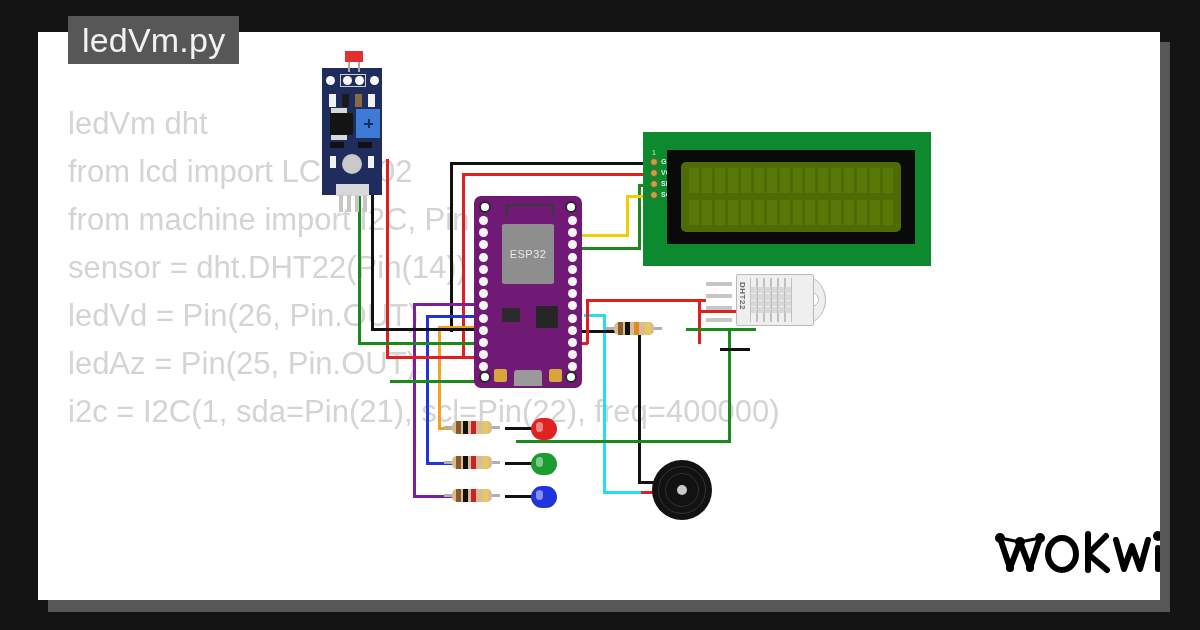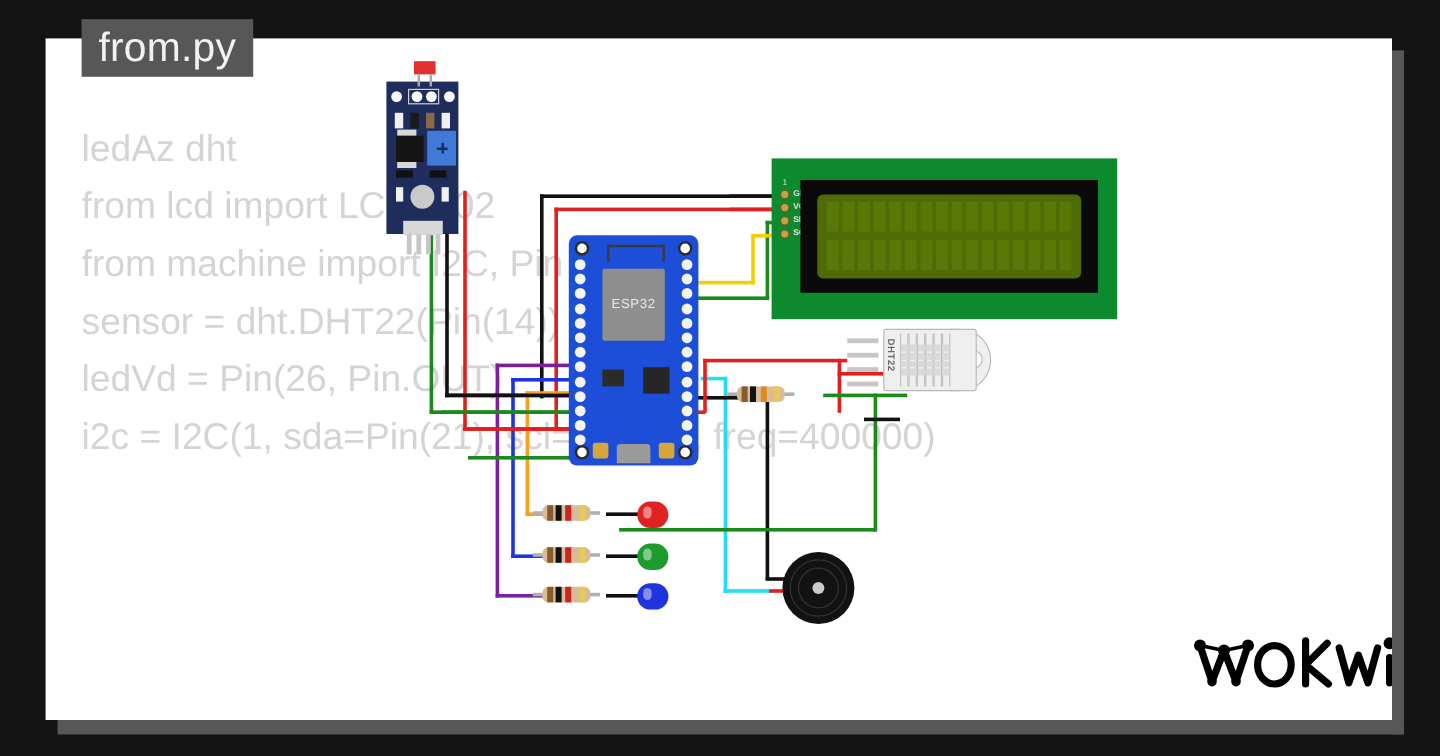--- a/index.html
+++ b/index.html
@@ -34,21 +34,21 @@
   }
   #code .ln{height:48px;}
 
   
   .w{position:absolute;z-index:10;}
   .wh{height:3px;}
   .wv{width:3px;}
 
   
   #esp32{position:absolute;left:474px;top:196px;width:108px;height:192px;
-    background:#1d4ed8;border-radius:7px;z-index:20;}
+    background:#701a75;border-radius:7px;z-index:20;}
   #esp32 .chip{position:absolute;left:28px;top:28px;width:52px;height:60px;
     background:#8e8e8e;border-radius:2px;color:#e8e8e8;font-size:11px;
     display:flex;align-items:center;justify-content:center;letter-spacing:.5px;}
   #esp32 .ant{position:absolute;left:32px;top:8px;width:44px;height:12px;
     border:2px solid #3a3a3a;border-bottom:none;}
   #esp32 .mh{position:absolute;width:12px;height:12px;border-radius:50%;
     background:#fff;border:2px solid #2a2a2a;box-sizing:border-box;}
   #esp32 .hole-tl{left:5px;top:5px;} #esp32 .hole-tr{right:5px;top:5px;}
   #esp32 .hole-bl{left:5px;bottom:5px;} #esp32 .hole-br{right:5px;bottom:5px;}
   #esp32 .padcol{position:absolute;top:20px;display:flex;flex-direction:column;gap:3.2px;}
@@ -148,25 +148,26 @@
 <body>
 
 <div id="stage">
 
   <div id="rightbar"></div>
   <div id="bottombar"></div>
 
   <div id="canvas">
 
     <div id="code" style="left:30px;top:68px;">
-      <div class="ln">ledAz dht</div>
+      <div class="ln">ledVm dht</div>
       <div class="ln">from lcd import LCD1602</div>
       <div class="ln">from machine import I2C, Pin</div>
       <div class="ln">sensor = dht.DHT22(Pin(14))</div>
       <div class="ln">ledVd = Pin(26, Pin.OUT)</div>
+      <div class="ln">ledAz = Pin(25, Pin.OUT)</div>
       <div class="ln">i2c = I2C(1, sda=Pin(21), scl=Pin(22), freq=400000)</div>
     </div>
 
     <div class="w wv" style="left:320px;top:127px;height:185px;background:#1a8a1a;"></div>
     <div class="w wh" style="left:320px;top:310px;width:122px;background:#1a8a1a;"></div>
     <div class="w wv" style="left:333px;top:127px;height:172px;background:#111;"></div>
     <div class="w wh" style="left:333px;top:296px;width:109px;background:#111;"></div>
     <div class="w wv" style="left:348px;top:127px;height:200px;background:#e02020;"></div>
     <div class="w wh" style="left:348px;top:324px;width:94px;background:#e02020;"></div>
 
@@ -493,16 +494,16 @@
         <g stroke="#000" stroke-width="3">
           <line x1="8" y1="14" x2="28" y2="18"></line>
           <line x1="28" y1="18" x2="48" y2="14"></line>
         </g>
       </svg>
     </div>
 
   </div>
 
   <div id="filetab">
-    <span>from.py</span>
+    <span>ledVm.py</span>
   </div>
 
 </div>
 
 </body></html>

